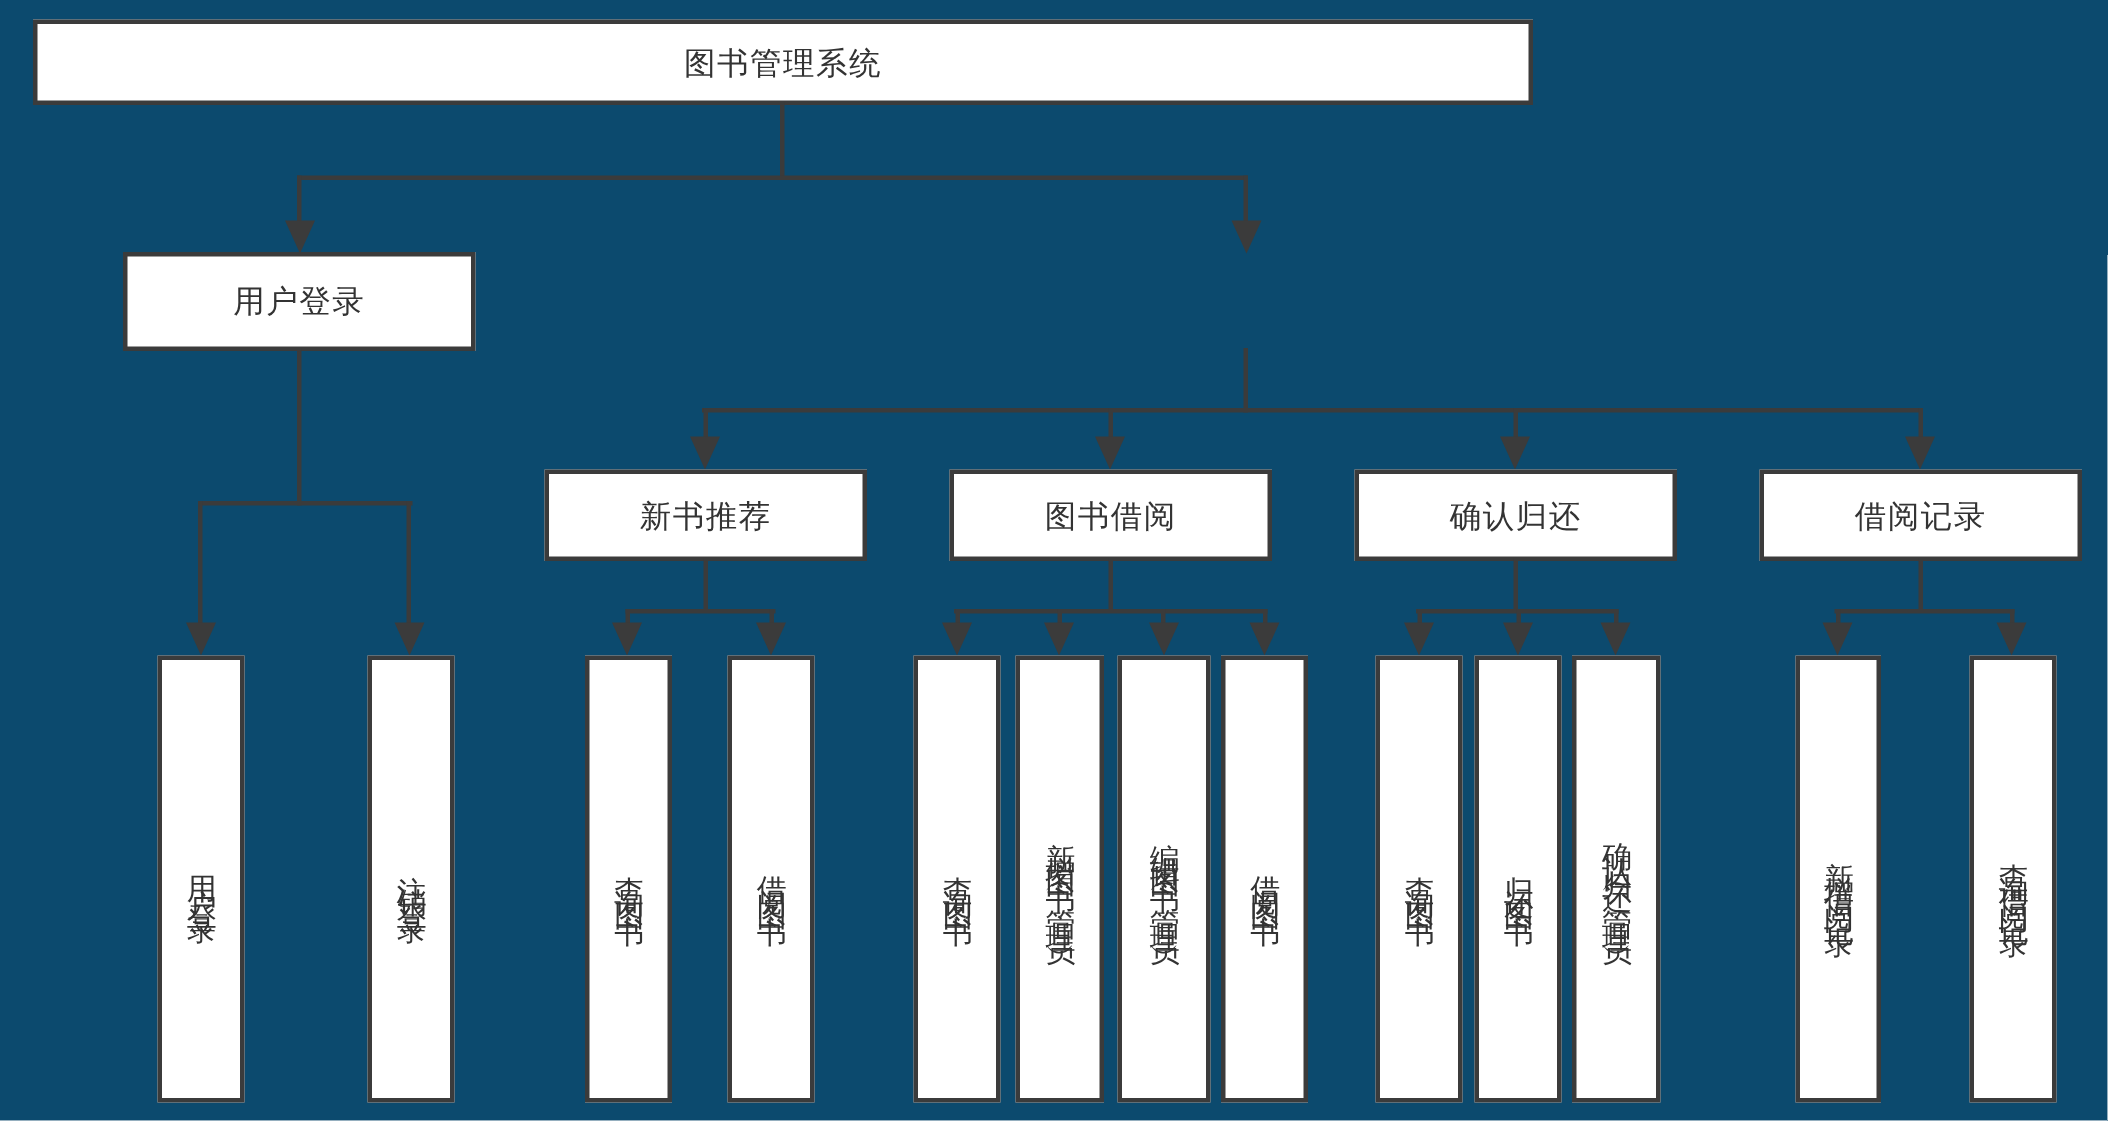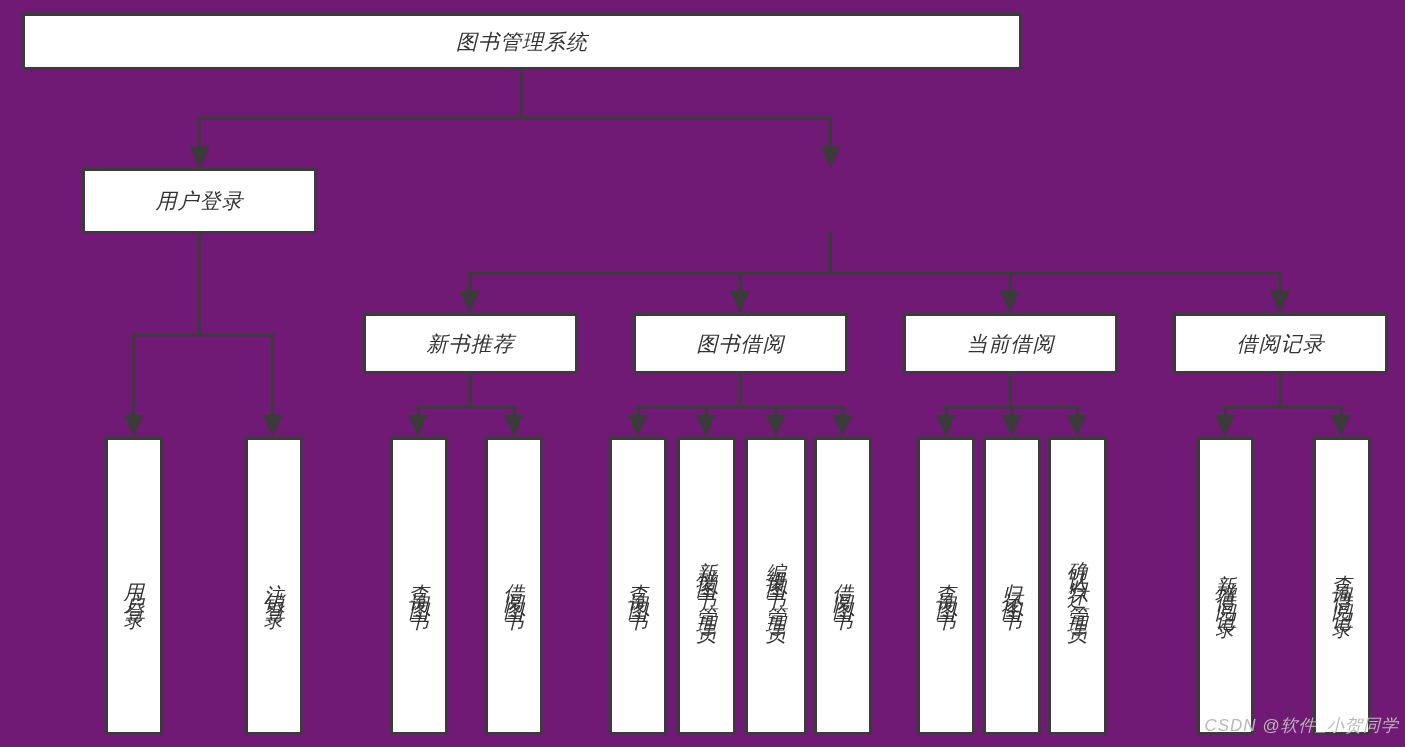--- a/index.html
+++ b/index.html
@@ -5,23 +5,22 @@
   html, body {
     margin: 0;
     padding: 0;
     background: #ffffff;
     font-family: "Liberation Sans", sans-serif;
   }
   .canvas {
     position: relative;
     width: 1405px;
     height: 747px;
-    background: #701a75;
+    background: #0c4a6e;
     overflow: hidden;
-    font-style: italic;
   }
   .box {
     position: absolute;
     box-sizing: border-box;
     border: 3px solid #3b3b3b;
     background: #ffffff;
     color: #333333;
     display: flex;
     align-items: center;
     justify-content: center;
@@ -94,21 +93,21 @@
   <div class="line" style="left:1279px; top:272px; width:3px; height:20px;"></div>
   <div class="arrow" style="left:1270px; top:291px;"></div>
 
   <div class="box h-box" style="left:633px; top:313px; width:215px; height:61px;">
     <span>图书借阅</span>
   </div>
   <div class="box h-box" style="left:363px; top:313px; width:215px; height:61px;">
     <span>新书推荐</span>
   </div>
   <div class="box h-box" style="left:903px; top:313px; width:215px; height:61px;">
-    <span>当前借阅</span>
+    <span>确认归还</span>
   </div>
   <div class="box h-box" style="left:1173px; top:313px; width:215px; height:61px;align-items:center;">
     <span>借阅记录</span>
   </div>
 
   <div class="line" style="left:469px; top:372px; width:3px; height:36px;"></div>
   <div class="line" style="left:417px; top:406px; width:100px; height:3px;"></div>
   <div class="line" style="left:417px; top:406px; width:3px; height:14px;"></div>
   <div class="arrow" style="left:408px; top:415px;"></div>
   <div class="line" style="left:513px; top:406px; width:3px; height:14px;"></div>
@@ -178,15 +177,14 @@
     <span class="v-text">确认归还（管理员）</span>
   </div>
 
   <div class="box v-box" style="left:1197px; top:437px; width:57px; height:298px;">
     <span class="v-text">新增借阅记录</span>
   </div>
   <div class="box v-box" style="left:1313px; top:437px; width:58px; height:298px;">
     <span class="v-text">查询借阅记录</span>
   </div>
 
-  <div class="watermark">CSDN @软件_小贺同学</div>
 
 </div>
 
 </body></html>

